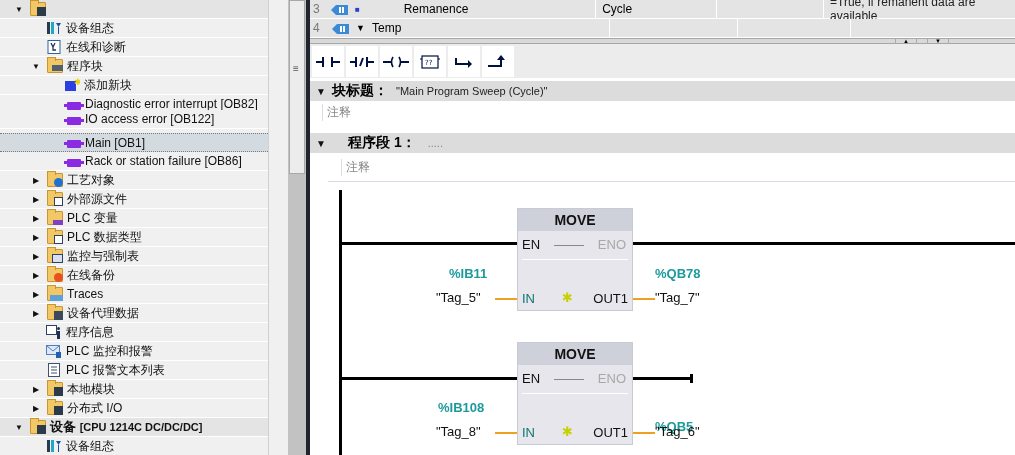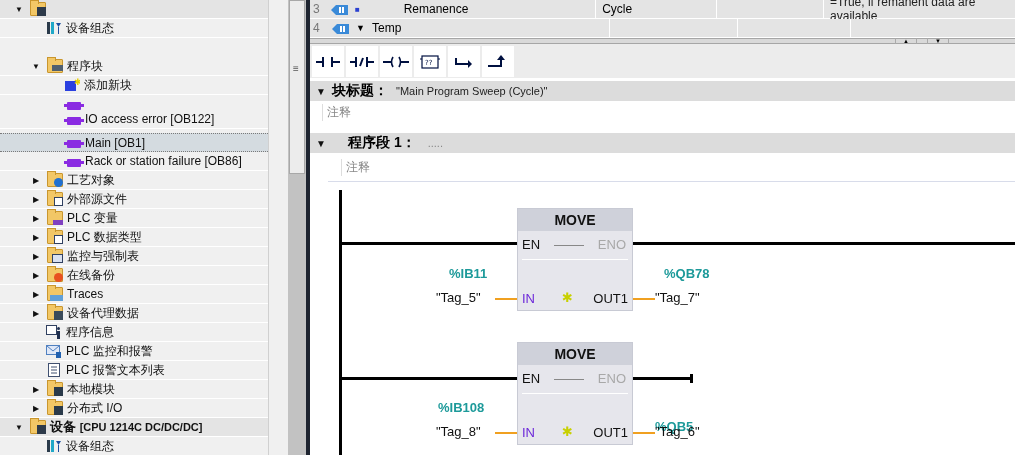--- a/index.html
+++ b/index.html
@@ -55,21 +55,21 @@
   .network { position: absolute; left: 18px; top: 182px; width: 687px; height: 273px; }
   .rail { position: absolute; left: 11px; top: 8px; width: 3px; height: 265px; background: #000; }
   .wire { position: absolute; height: 3px; background: #000; }
   .wire-or { position: absolute; height: 2px; background: #f0a020; }
   .fb { position: absolute; width: 116px; background: #e6e6ec; border: 1px solid #c8cad4; }
   .fb-hdr { height: 22px; background: #cfd1da; text-align: center; font-weight: bold; font-size: 14px; line-height: 22px; color: #111; }
   .fb-en { position: absolute; left: 4px; top: 28px; font-size: 13px; color: #111; }
   .fb-eno { position: absolute; right: 6px; top: 28px; font-size: 13px; color: #a8a8a8; }
   .fb-dash { position: absolute; left: 36px; top: 36px; width: 30px; height: 1px; background: #888; }
   .fb-sep { position: absolute; left: 4px; top: 50px; width: 106px; height: 1px; background: #fff; }
-  .fb-in { position: absolute; left: 4px; bottom: 4px; font-size: 13px; color: #6d28d9; }
+  .fb-in { position: absolute; left: 4px; bottom: 4px; font-size: 13px; color: #0f766e; }
   .fb-out { position: absolute; right: 4px; bottom: 4px; font-size: 13px; color: #111; }
   .fb-star { position: absolute; left: 44px; bottom: 5px; font-size: 13px; color: #c8d000; font-weight: bold; }
   .addr { position: absolute; font-size: 13px; font-weight: bold; color: #1d9a9a; }
   .tagname { position: absolute; font-size: 13px; color: #111; }
   .endcap { position: absolute; width: 3px; height: 9px; background: #000; }
 </style>
 </head>
 <body>
 
 <div class="tree">
@@ -86,20 +86,28 @@
   <div class="tree-row" style="top:19px;">
     <span style="width:46px"></span>
     <span class="ic"><svg width="16" height="14">
           <rect x="1" y="1" width="3" height="12" fill="#2a3a4a"></rect>
           <rect x="5" y="1" width="3" height="12" fill="#20a8c8"></rect>
           <path d="M10 2 L15 2 L12.5 6 Z M12 6 L13 6 L13 13 L12 13 Z" fill="#1a4fa0"></path>
         </svg></span>
     <span class="lbl">设备组态</span>
   </div>
 
+  <div class="tree-row" style="top:38px;">
+    <span style="width:46px"></span>
+    <span class="ic"><svg width="16" height="14">
+          <rect x="2" y="0.5" width="12" height="13" fill="#fff" stroke="#3060a0"></rect>
+          <path d="M5 3 L7 7 L9 3 M7 7 L7 10 L10 10" stroke="#203060" fill="none" stroke-width="1.3"></path>
+        </svg></span>
+    <span class="lbl">在线和诊断</span>
+  </div>
 
   <div class="tree-row" style="top:57px;">
     <span style="width:31px"></span>
     <span class="tw">▼</span>
     <span style="width:6px"></span>
     <span class="ic folder">
         <span class="badge" style="background:#506070;width:11px;height:6px;bottom:1px;"></span>
       </span>
     <span class="lbl">程序块</span>
   </div>
@@ -109,20 +117,21 @@
     <span class="ic"><svg width="16" height="14">
           <rect x="1" y="3" width="11" height="10" fill="#2a40e0"></rect>
           <text x="10" y="7" font-size="9" fill="#e8d000">✱</text>
         </svg></span>
     <span class="lbl">添加新块</span>
   </div>
 
   <div class="tree-row" style="top:95px;">
     <span style="width:67px"></span>
     <span class="ic ob"></span>
+    <span class="lbl">Diagnostic error interrupt [OB82]</span>
   </div>
 
   <div class="tree-row" style="top:110px;">
     <span style="width:67px"></span>
     <span class="ic ob"></span>
     <span class="lbl">IO access error [OB122]</span>
   </div>
 
   <div class="tree-row selected" style="top:133px;">
     <span style="width:67px"></span>
@@ -393,21 +402,21 @@
       <span class="fb-eno">ENO</span>
       <span class="fb-sep"></span>
       <span class="fb-in">IN</span>
       <span class="fb-star">✱</span>
       <span class="fb-out">OUT1</span>
     </div>
     <span class="addr" style="left:121px;top:84px;">%IB11</span>
     <span class="tagname" style="left:108px;top:108px;">"Tag_5"</span>
     <div class="wire-or" style="left:167px;top:116px;width:22px;"></div>
     <div class="wire-or" style="left:305px;top:116px;width:22px;"></div>
-    <span class="addr" style="left:336px;top:84px;">%QB78</span>
+    <span class="addr" style="left:327px;top:84px;">%QB78</span>
     <span class="tagname" style="left:327px;top:108px;">"Tag_7"</span>
 
     <div class="wire" style="left:14px;top:195px;width:176px;"></div>
     <div class="wire" style="left:304px;top:195px;width:60px;"></div>
     <div class="endcap" style="left:362px;top:192px;"></div>
     <div class="fb" style="left:189px;top:160px;height:103px;">
       <div class="fb-hdr">MOVE</div>
       <span class="fb-en">EN</span>
       <span class="fb-dash"></span>
       <span class="fb-eno">ENO</span>

